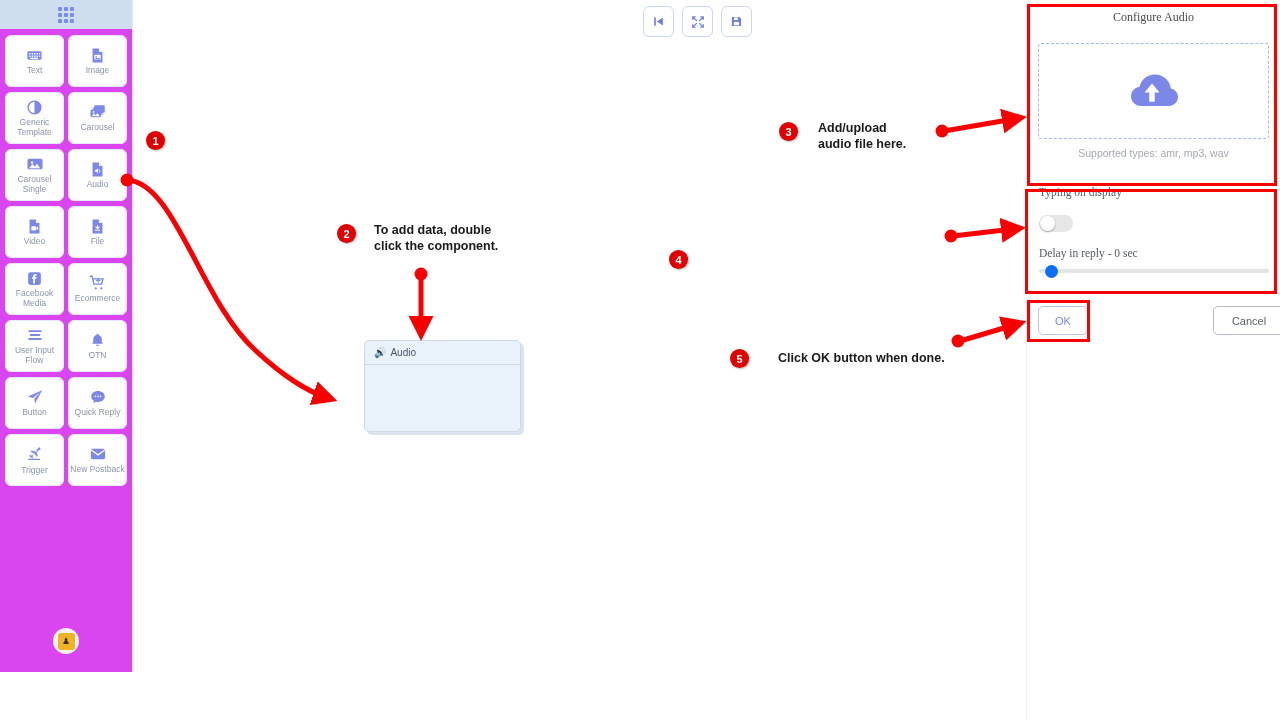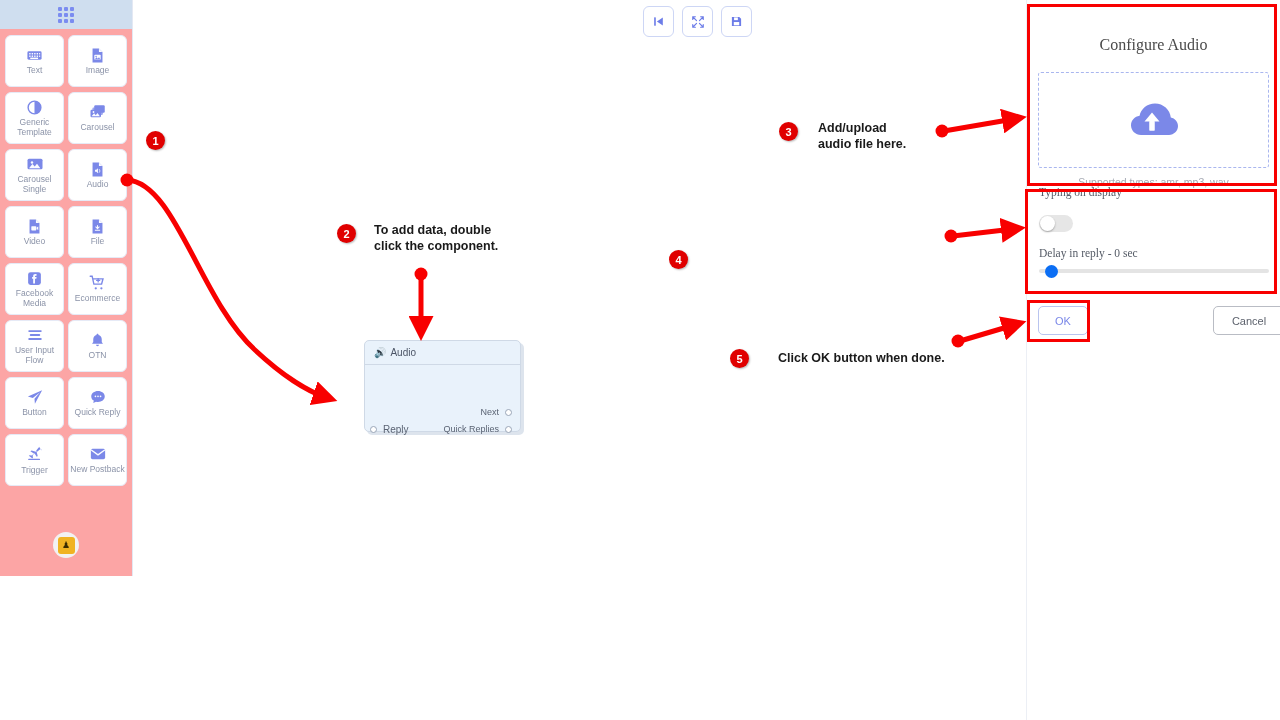--- a/index.html
+++ b/index.html
@@ -7,22 +7,22 @@
     margin: 0; padding: 0;
     width: 1280px; height: 720px;
     overflow: hidden;
     background: #ffffff;
     font-family: "Liberation Sans", sans-serif;
   }
   #root { position: relative; width: 1280px; height: 720px; background:#fff; }
 
   
   #sidebar {
-    position: absolute; left: 0; top: 0; width: 133px; height: 576px;
-    background: #fca5a5;
+    position: absolute; left: 0; top: 0; width: 133px; height: 672px;
+    background: #d946ef;
     border-right: 1px solid #e3e8f3;
   }
   #sidebar-header {
     height: 29px; background: #cfdeef;
     display: flex; align-items: center; justify-content: center;
   }
   .grid-dots { display: grid; grid-template-columns: repeat(3, 4px); grid-template-rows: repeat(3,4px); gap: 2px; }
   .grid-dots i { display:block; width:4px; height:4px; background:#7b8cf0; border-radius:1px; }
 
   #palette {
@@ -86,21 +86,21 @@
   #port-qr { top: 59px; }
   #port-reply { position:absolute; left: 5px; top: 59px; display:flex; align-items:center; gap:6px; }
   #port-reply .lbl { font-size: 10px; color:#5b6474; }
 
   
   #config-panel {
     position:absolute; left: 1026px; top: 0; width: 254px; height: 720px;
     background: #fff; border-left: 1px solid #eceff5;
   }
   #config-title {
-    text-align:center; font-size: 16px; color:#4a4a4a; padding-top: 36px;
+    text-align:center; font-size: 12px; color:#4a4a4a; padding-top: 10px;
     font-family: "Liberation Serif", serif;
   }
   #dropzone {
     margin: 18px 11px 0 11px; height: 96px;
     border: 1px dashed #a9b6ef; border-radius: 3px;
     display:flex; align-items:center; justify-content:center;
   }
   #supported-types {
     text-align:center; font-size: 10.5px; color:#a5a9b3; margin-top: 8px;
     font-family: "Liberation Sans", sans-serif;
@@ -423,34 +423,20 @@
           </svg>
       </span>
     </div>
   </div>
 
   <div id="audio-node">
     <div id="node-header">
       <span class="spk">🔊</span>
       <span>Audio</span>
     </div>
-    <div id="node-body">
-      <div class="port-row" id="port-next">
-        <span class="lbl">Next</span>
-        <span class="port-dot"></span>
-      </div>
-      <div class="port-row" id="port-qr">
-        <span class="lbl">Quick Replies</span>
-        <span class="port-dot"></span>
-      </div>
-      <div id="port-reply">
-        <span class="port-dot"></span>
-        <span class="lbl">Reply</span>
-      </div>
-    </div>
   </div>
 
   <div id="config-panel">
     <div id="config-title">Configure Audio</div>
 
     <div id="dropzone">
       <span>
         <svg width="56" height="42" viewBox="0 0 56 42" fill="#7b88e8">
           <path d="M15 38c-5.5 0-10-4.3-10-9.7 0-4.9 3.7-9 8.6-9.6C14.8 11.9 21.2 6.4 29 6.4c8.3 0 15.1 6.2 15.8 14.2 4.1.8 7.2 4.3 7.2 8.5 0 4.8-4 8.9-9 8.9z"></path>
           <path d="M28.5 33.5h-5v-9h-5l7.5-9 7.5 9h-5z" fill="#ffffff"></path>

